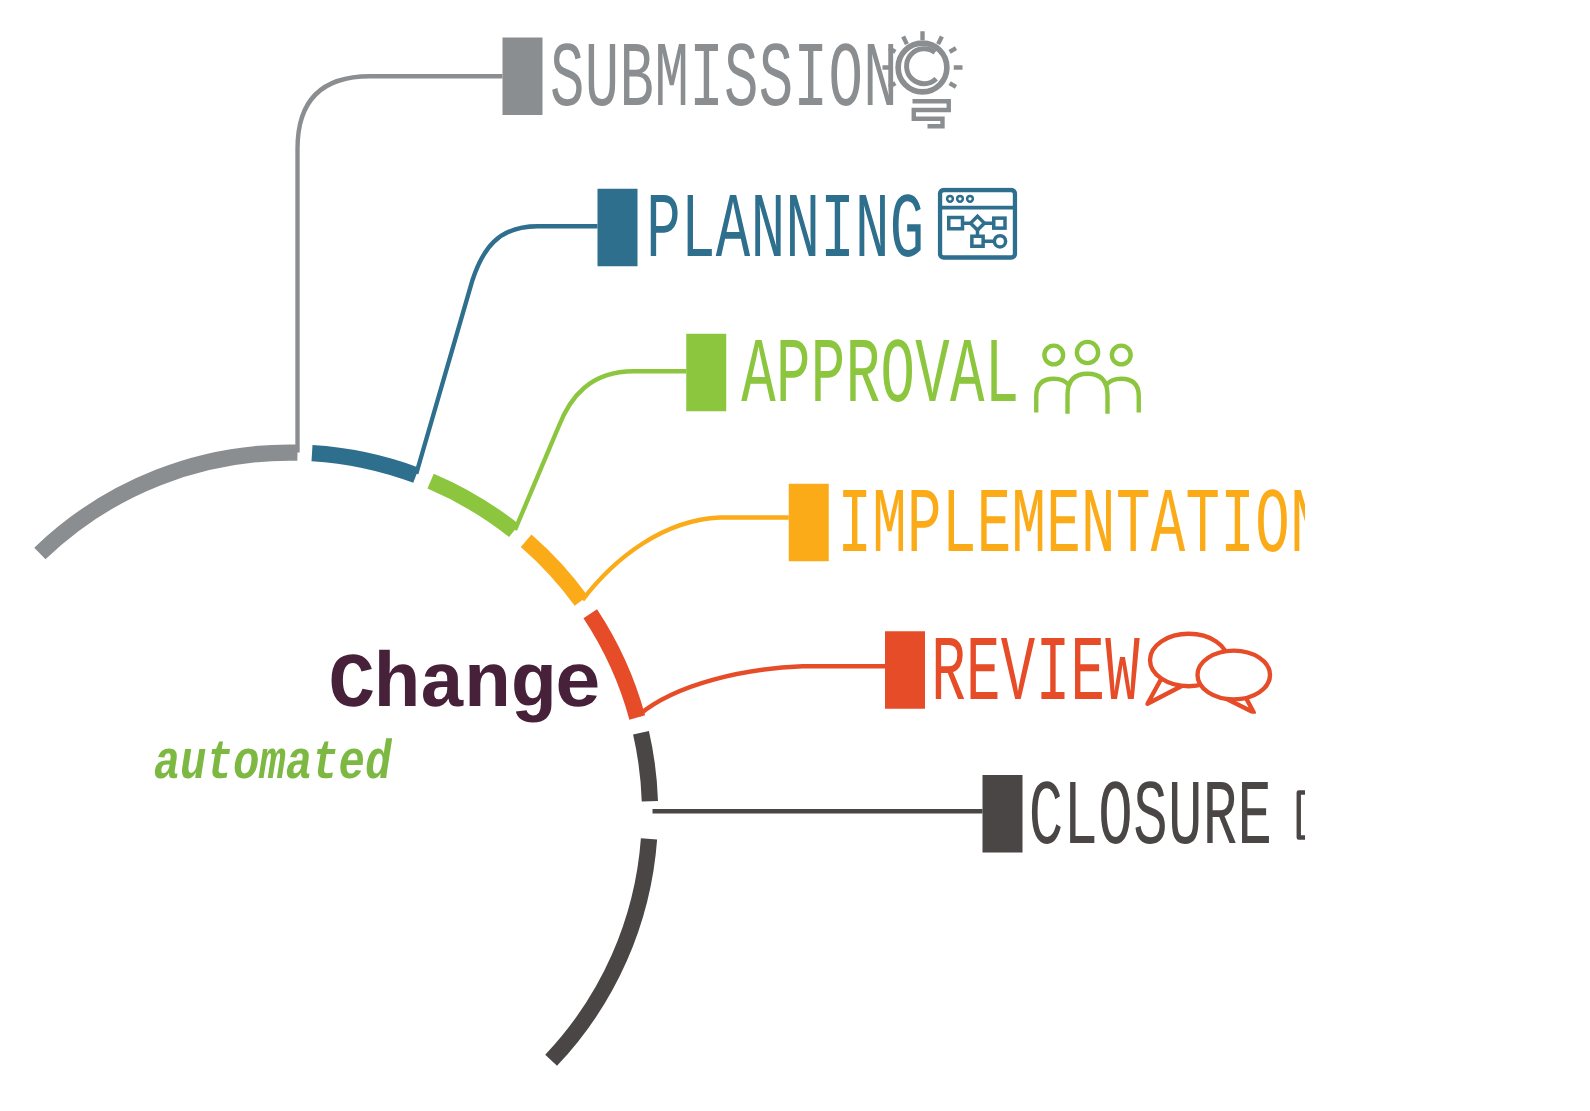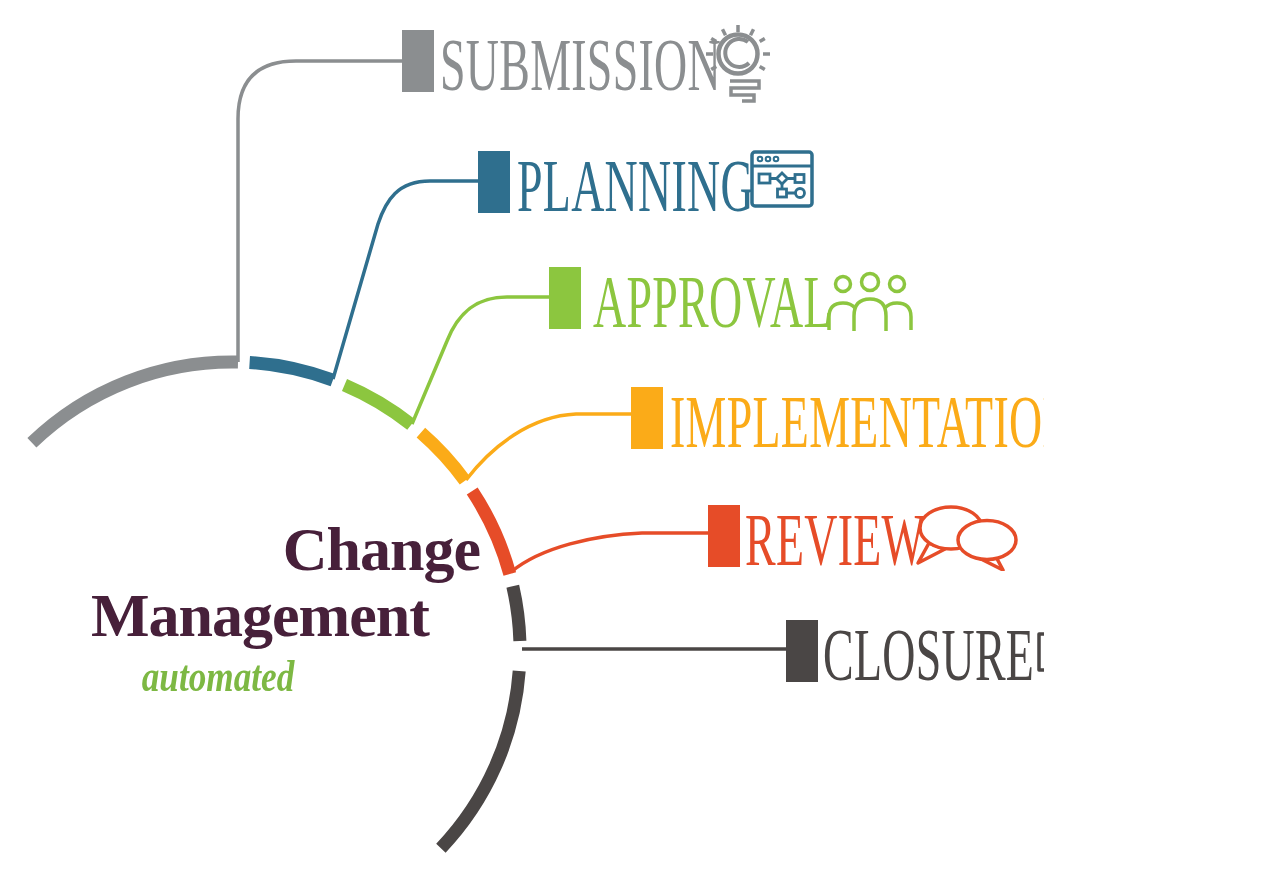--- a/index.html
+++ b/index.html
@@ -1,18 +1,18 @@
 <!DOCTYPE html>
 <html><head>
 <meta charset="utf-8">
 <style>
   html,body{margin:0;padding:0;background:#fff;}
   #canvas{
     position:relative;width:1044px;height:889px;background:#fff;overflow:hidden;
-    font-family:Liberation Serif, serif;
+    font-family:Liberation Mono, monospace;
   }
   #diagram-svg{position:absolute;left:0;top:0;}
   .stage-label{
     position:absolute;height:76px;display:flex;align-items:center;
     font-size:74px;font-weight:400;white-space:nowrap;
     transform:scaleX(0.62);transform-origin:left center;letter-spacing:0.5px;
   }
   .icon{position:absolute;display:block;}
   .icon svg{display:block;width:100%;height:100%;}
   #title-block{position:absolute;left:40px;top:516px;width:440px;text-align:center;}
@@ -149,18 +149,17 @@
 
   <span class="icon" style="left: 1025px; top: 612px; width: 122px; height: 78px; color: rgb(74, 70, 69);">
     <svg viewBox="0 0 122 78" fill="none" stroke="currentColor">
       <path d="M 14 22 H 26 A 7 7 0 1 1 40 22 H 53 V 58 H 40 A 7 7 0 1 0 26 58 H 14 Z" stroke-width="3.5" stroke-linejoin="round"></path>
       <path d="M 67 22 H 80 A 7 7 0 1 0 94 22 H 107 V 33 A 7 7 0 1 1 107 47 V 58 H 67 V 46 A 7 7 0 1 0 67 32 Z" stroke-width="3.5" stroke-linejoin="round"></path>
     </svg>
   </span>
 
   <div id="title-block">
     <div class="title-line" style="color: rgb(71, 32, 58); text-align: right;">Change</div>
-    <div class="title-line" style="color: rgb(71, 32, 58);">Management</div>
     <div id="title-subtitle" style="color: rgb(125, 184, 67);">automated</div>
   </div>
 
 
 </div>
 
 </body></html>

